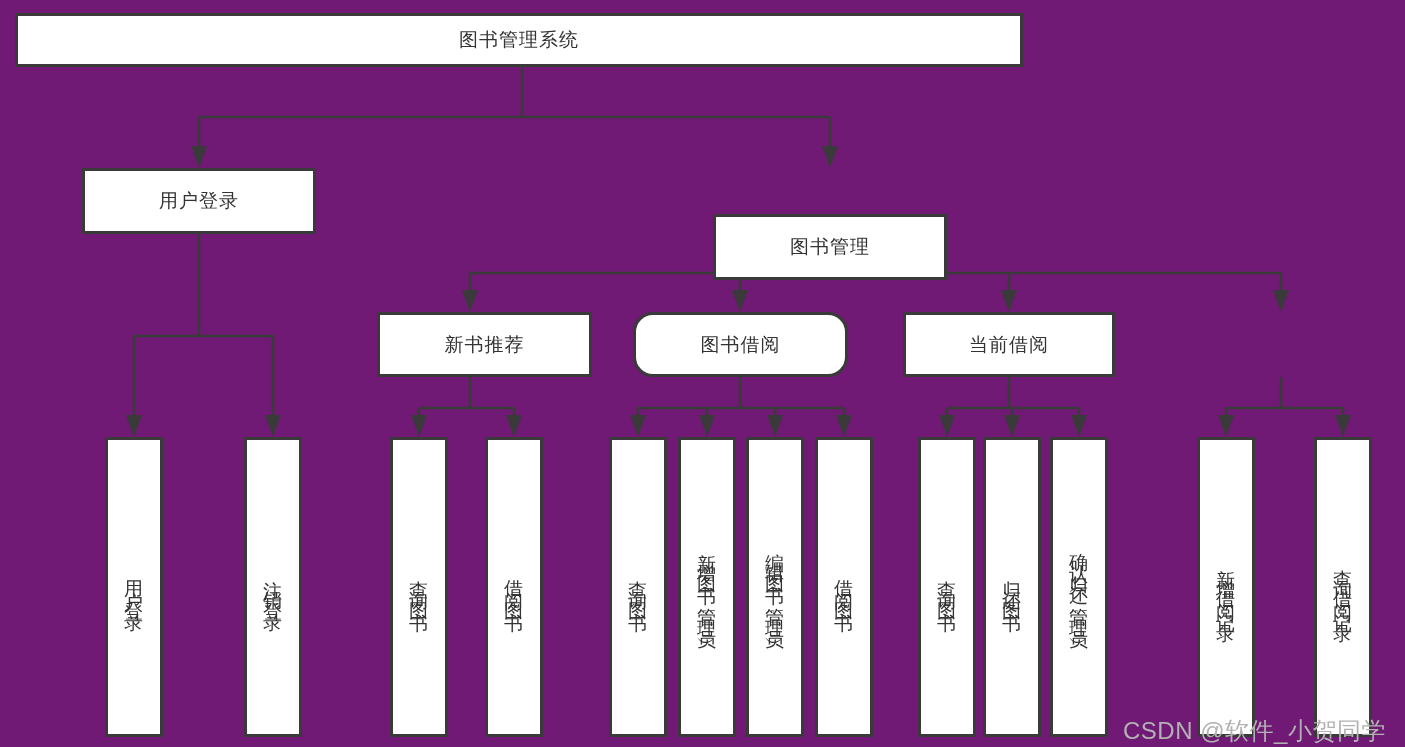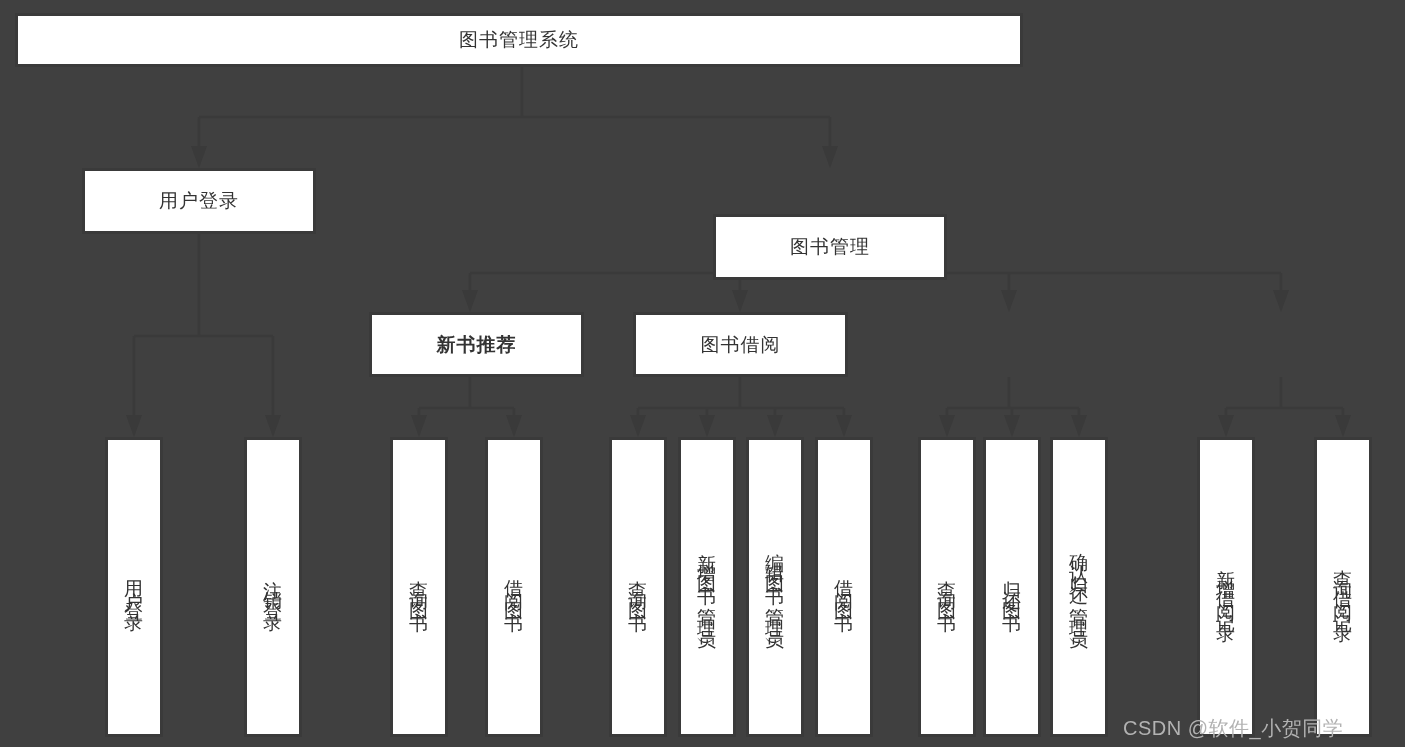--- a/index.html
+++ b/index.html
@@ -1,20 +1,20 @@
 <!DOCTYPE html>
 <html><head>
 <meta charset="utf-8">
 <style>
   html, body { margin: 0; padding: 0; background: #ffffff; }
   .canvas {
     position: relative;
     width: 1405px;
     height: 747px;
-    background: #404040;
+    background: #701a75;
     font-family: "Liberation Sans", sans-serif;
     overflow: hidden;
   }
   .connectors {
     position: absolute;
     left: 0; top: 0;
     width: 1405px; height: 747px;
     z-index: 1;
   }
   .node {
@@ -27,22 +27,22 @@
     justify-content: center;
     color: #333333;
     font-size: 19px;
     letter-spacing: 1px;
     z-index: 2;
   }
   .node-root   { left: 15px;   top: 13px;  width: 1008px; height: 54px; }
   .node-l2-a   { left: 82px;   top: 168px; width: 234px;  height: 66px; }
   .node-l2-b   { left: 713px;  top: 168px; width: 234px;  height: 66px; margin-top: 46px; }
   .node-l3     { top: 312px; height: 65px; }
-  .node-l3-a   { left: 369px;  width: 215px; font-weight: bold; }
-  .node-l3-b   { left: 633px;  width: 215px; }
+  .node-l3-a   { left: 377px;  width: 215px; }
+  .node-l3-b   { left: 633px;  width: 215px; border-radius: 20px; }
   .node-l3-c   { left: 903px;  width: 212px; }
   .node-l3-d   { left: 1173px; width: 216px; }
   .leaf {
     position: absolute;
     top: 437px;
     width: 58px;
     height: 300px;
     box-sizing: border-box;
     border: 3px solid #3a3a3a;
     background: #ffffff;
@@ -69,21 +69,21 @@
   .lf-8  { left: 815px; }
   .lf-9  { left: 918px; }
   .lf-10 { left: 983px; }
   .lf-11 { left: 1050px; }
   .lf-12 { left: 1197px; }
   .lf-13 { left: 1314px; }
   .watermark {
     position: absolute;
     left: 1123px;
     top: 715px;
-    font-size: 20px;
+    font-size: 24px;
     color: #b2b2b2;
     letter-spacing: 0.5px;
     z-index: 5;
     white-space: nowrap;
   }
 </style>
 </head>
 <body>
 
 <div class="canvas">
@@ -119,20 +119,21 @@
       M1335,415 L1351,415 L1343,437 Z"></path>
   </svg>
 
   <div class="node node-root">图书管理系统</div>
 
   <div class="node node-l2-a">用户登录</div>
   <div class="node node-l2-b">图书管理</div>
 
   <div class="node node-l3 node-l3-a">新书推荐</div>
   <div class="node node-l3 node-l3-b">图书借阅</div>
+  <div class="node node-l3 node-l3-c">当前借阅</div>
 
   <div class="leaf lf-1">
     <span>用户登录</span>
   </div>
   <div class="leaf lf-2">
     <span>注销登录</span>
   </div>
   <div class="leaf lf-3">
     <span>查询图书</span>
   </div>

